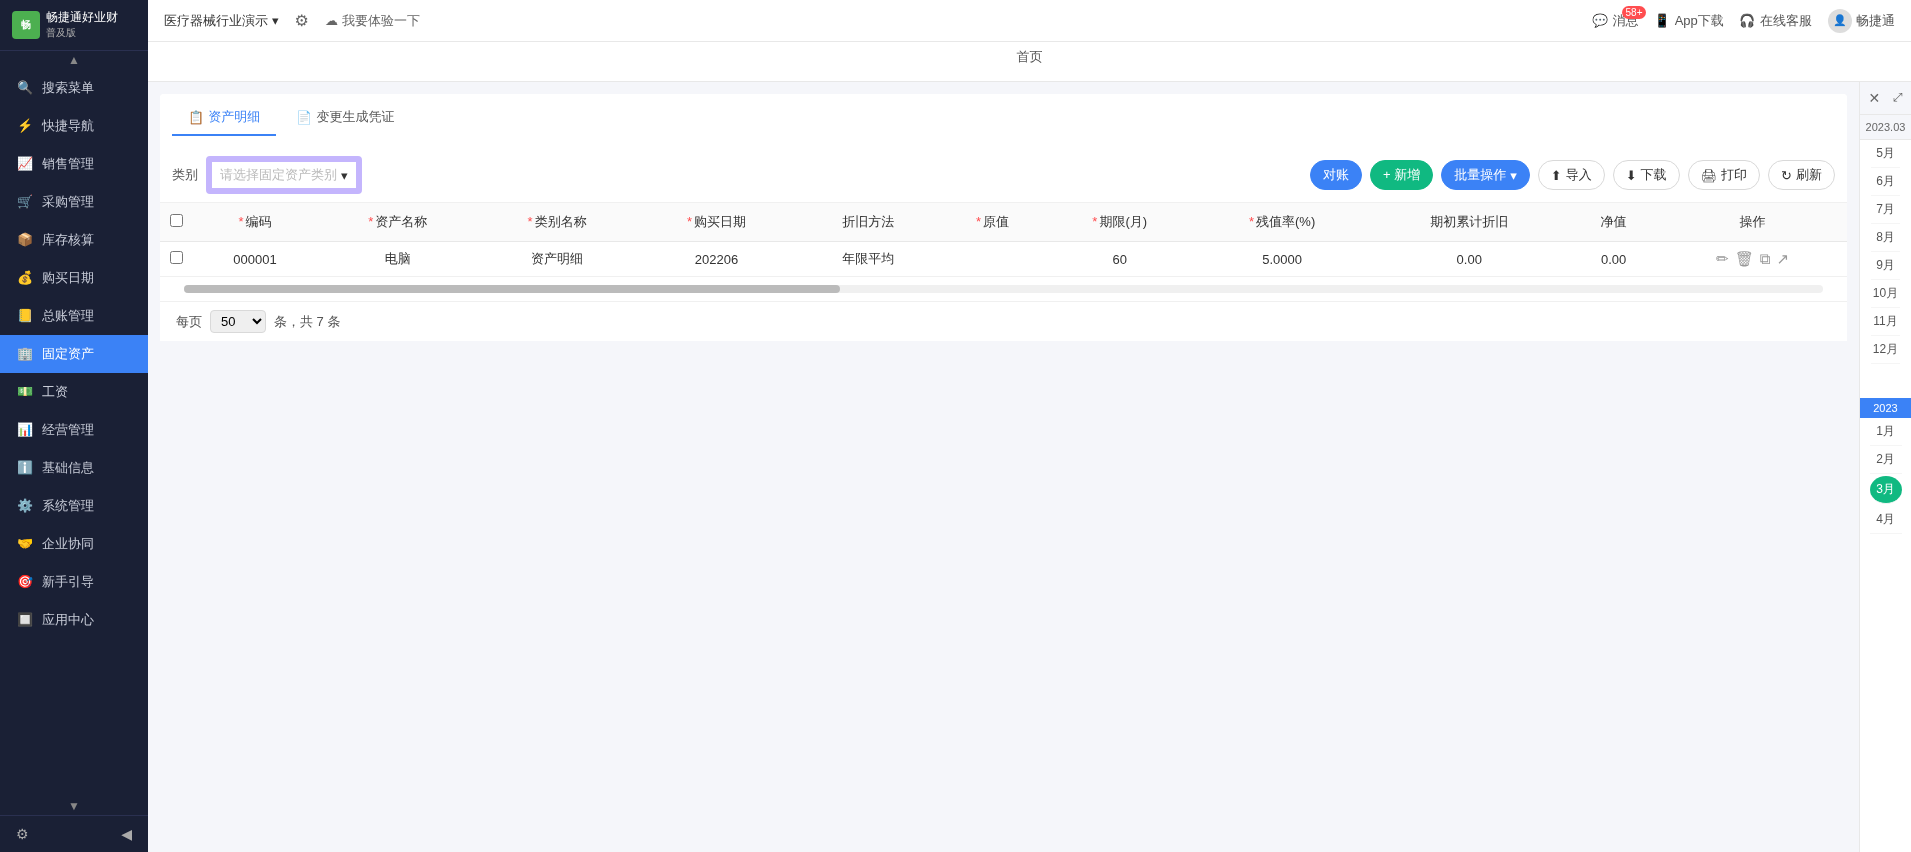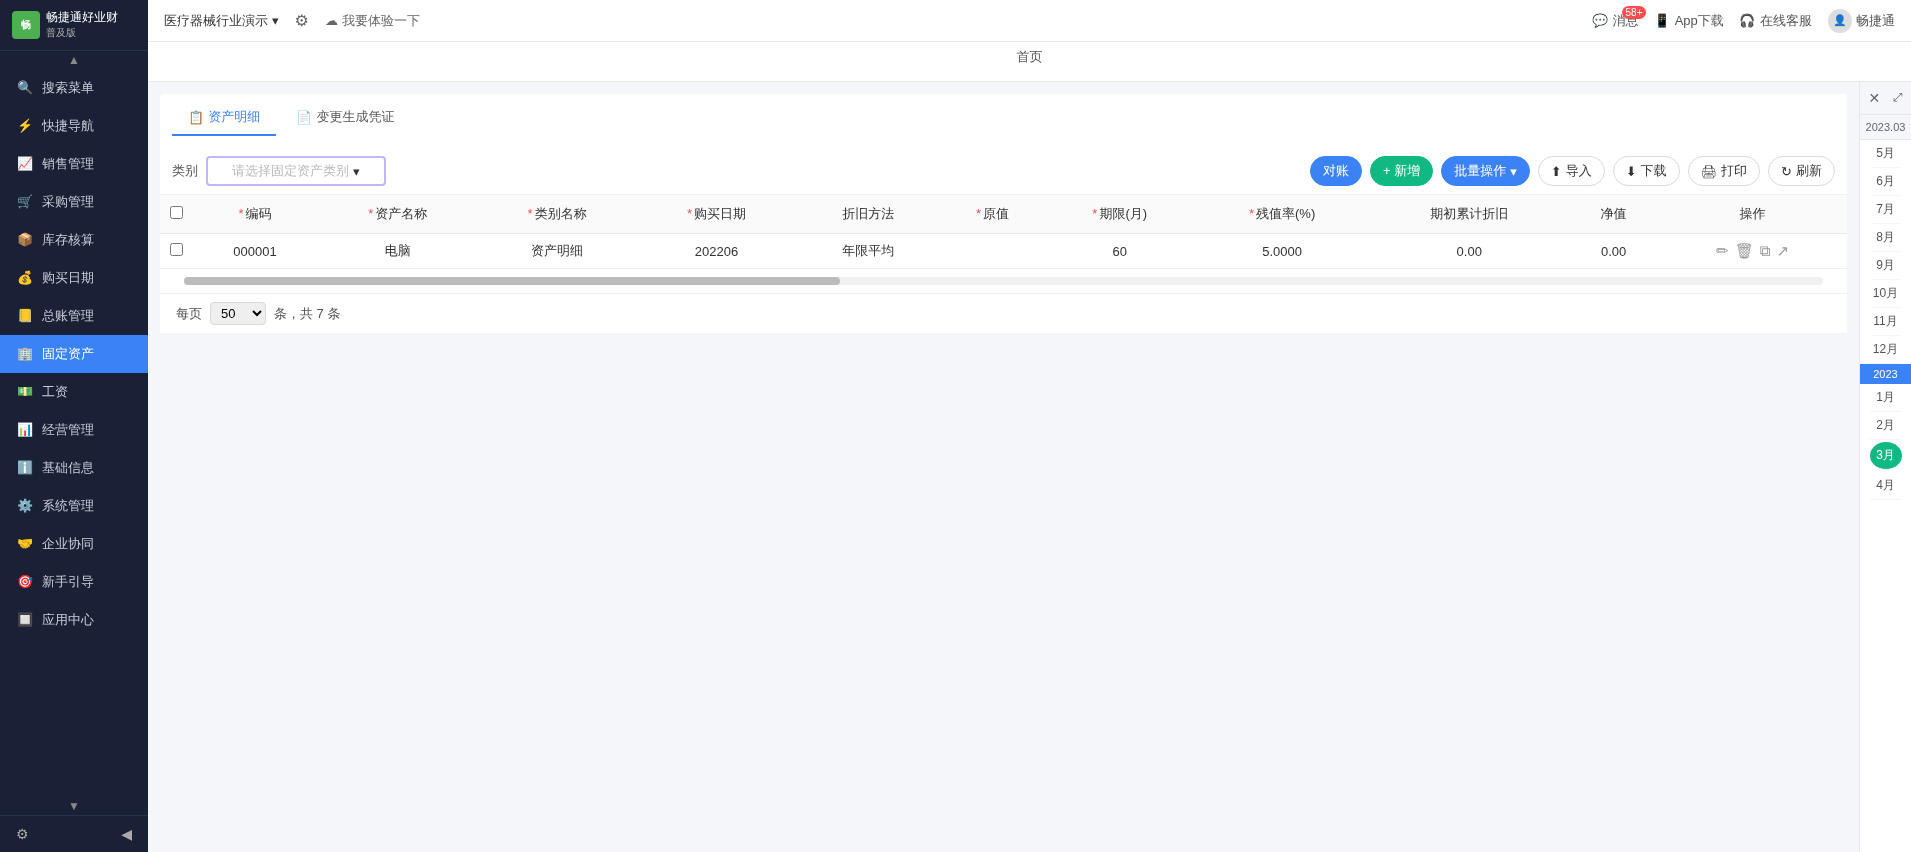--- a/index.html
+++ b/index.html
@@ -212,23 +212,23 @@
     .filterbar {
       display: flex;
       align-items: center;
       gap: 8px;
       padding: 8px 12px;
       background: #fff;
       border-top: 1px solid #f0f0f0;
     }
     .filter-label { color: #555; font-size: 13px; }
     .filter-select {
-      border: 2px solid #c4b5fd;
+      border: 6px solid #c4b5fd;
       border-radius: 4px;
-      padding: 4px 24px;
+      padding: 4px 8px;
       font-size: 13px;
       color: #333;
       background: #fff;
       display: flex; align-items: center; gap: 4px;
       cursor: pointer;
       min-width: 80px;
     }
 
     
     .table-wrap {
@@ -331,20 +331,21 @@
       border-bottom: 1px solid #f5f5f5;
     }
     .cal-month-item.current { background: #10b981; color: #fff; border-radius: 50%; width: 32px; margin: 2px auto; }
     .cal-year-label {
       background: #3b82f6;
       color: #fff;
       width: 100%;
       text-align: center;
       padding: 4px 2px;
       font-size: 11px;
+      margin-top: 34px;
     }
 
     .scrollbar-track {
       background: #f0f0f0;
       height: 8px;
       border-radius: 4px;
       margin: 4px 12px;
     }
     .scrollbar-thumb {
       background: #bbb;

